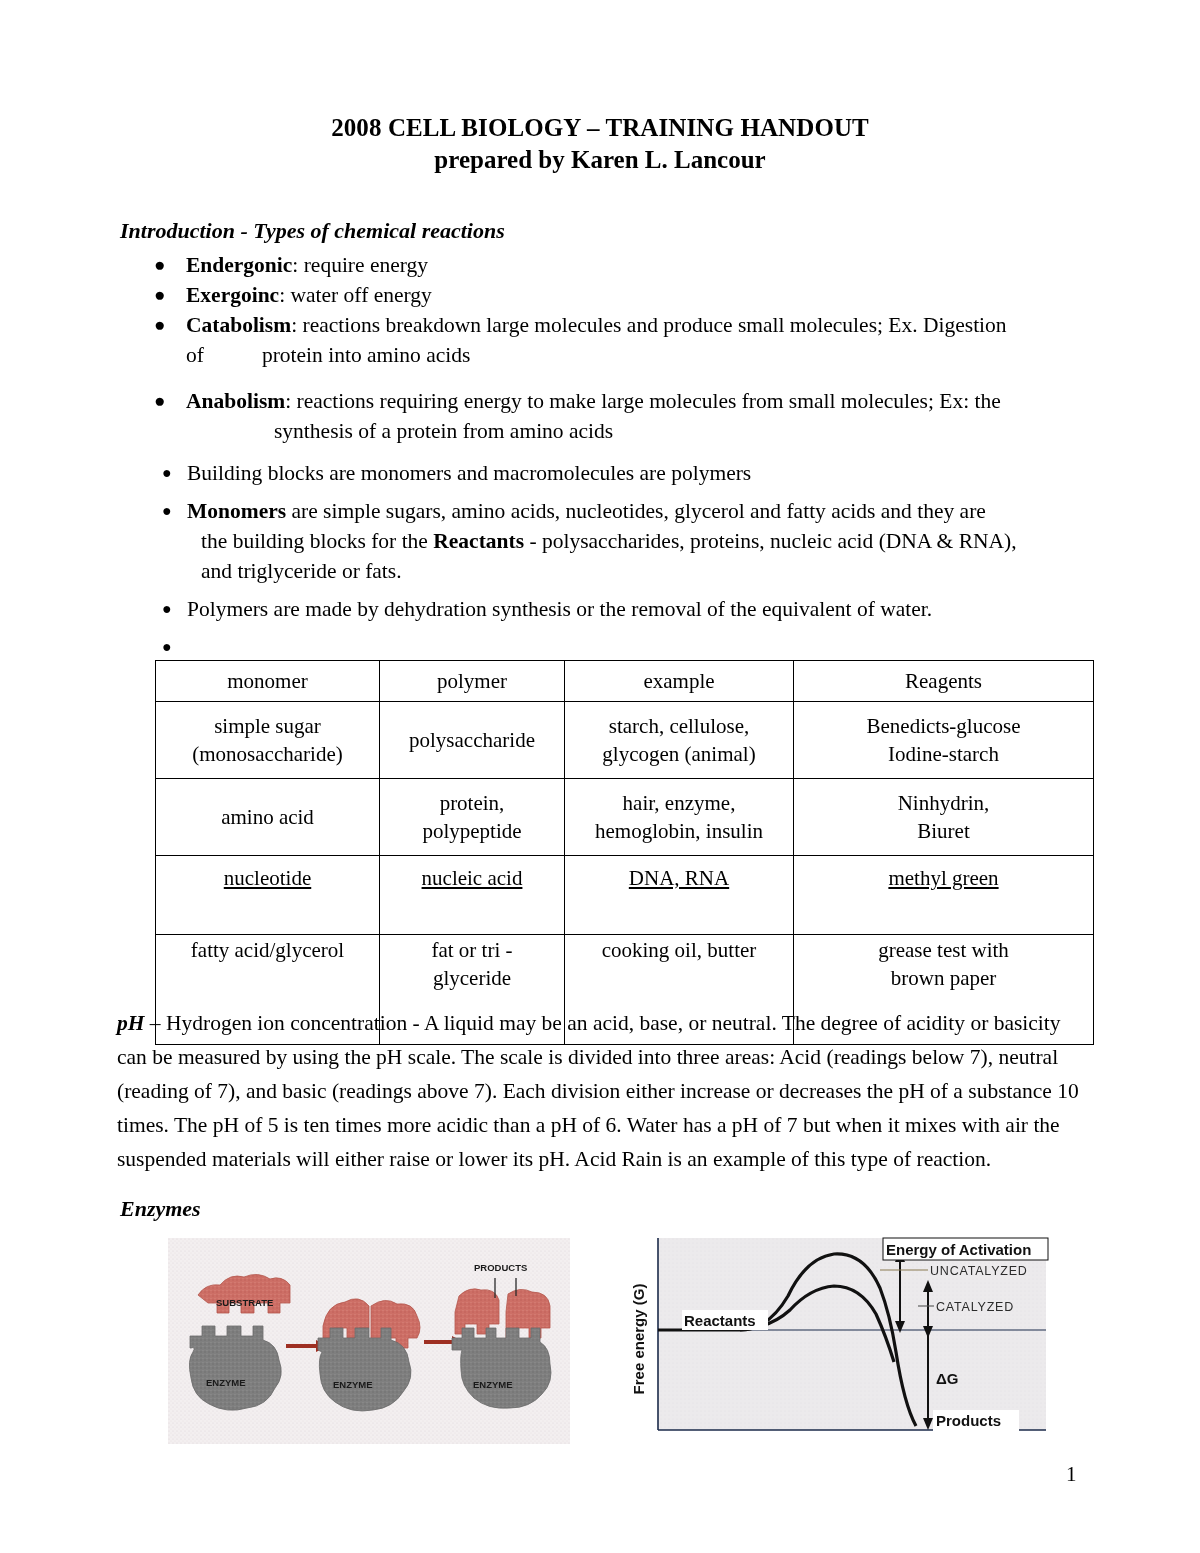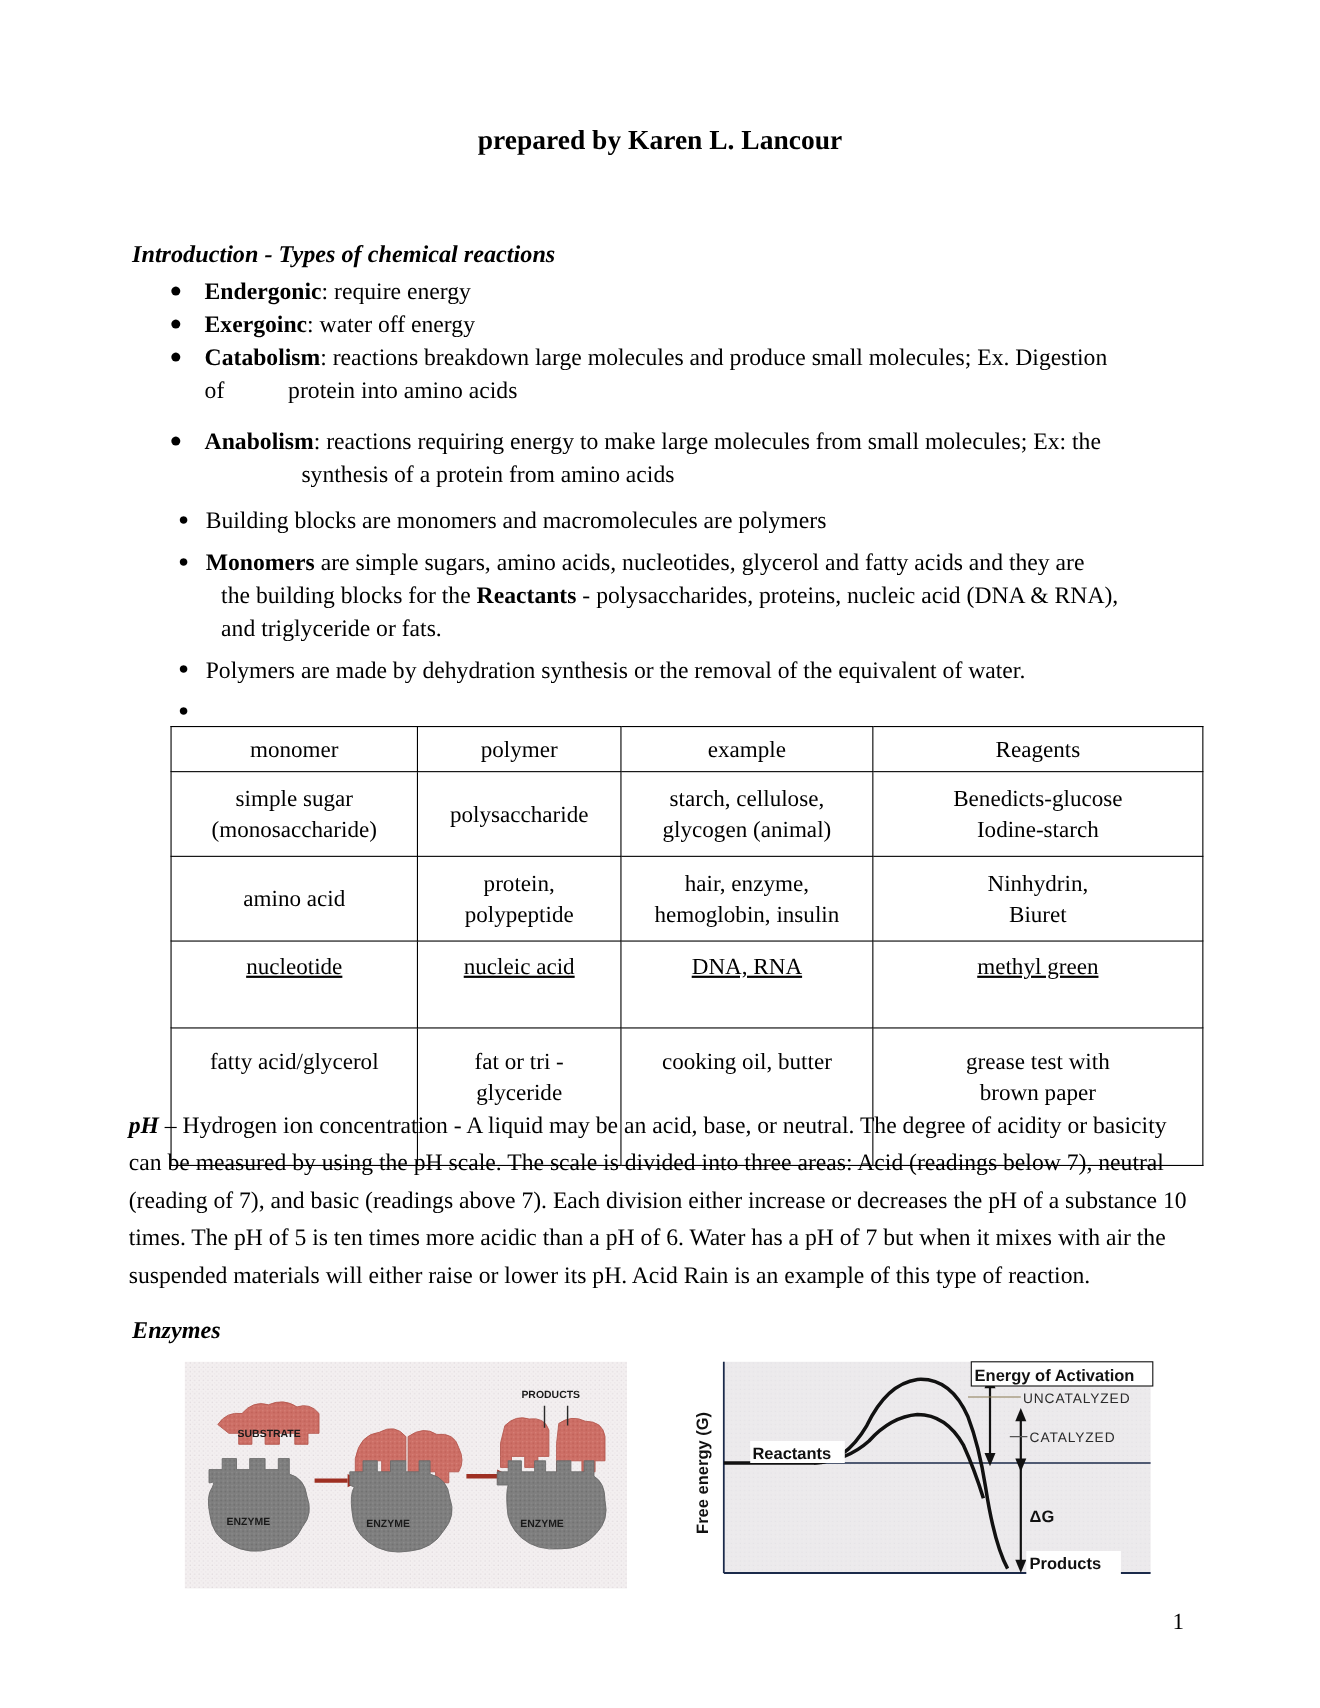--- a/index.html
+++ b/index.html
@@ -123,21 +123,21 @@
     line-height: 28px;
   }
   .mono-table .c1 { width: 215px; }
   .mono-table .c2 { width: 176px; }
   .mono-table .c3 { width: 220px; }
   .mono-table .c4 { width: 291px; }
   .row-head td { height: 32px; }
   .row-1 td { height: 68px; }
   .row-2 td { height: 68px; }
   .row-3 td { height: 66px; vertical-align: top; padding-top: 8px; text-decoration: underline; }
-  .row-4 td { height: 104px; vertical-align: top; padding-top: 16px; margin-top: 40px; }
+  .row-4 td { height: 104px; vertical-align: top; padding-top: 1px; margin-top: 40px; }
 
   
   .ph-para {
     position: absolute;
     left: 117px;
     top: 1006px;
     width: 970px;
     font-size: 21.5px;
     line-height: 34px;
     text-align: left;
@@ -179,20 +179,21 @@
     font-family: "Liberation Sans", sans-serif;
     font-weight: bold;
   }
 </style>
 </head>
 <body>
 
 <div class="page">
 
   <div class="title-block">
+    <div class="title-line1">2008 CELL BIOLOGY – TRAINING HANDOUT</div>
     <div class="title-line2">prepared by Karen L. Lancour</div>
   </div>
 
   <div class="sec-heading" id="heading-intro">Introduction - Types of chemical reactions</div>
 
   <ul class="blist" id="list-intro">
     <li>
       <span class="bullet">●</span>
       <span class="lead">Endergonic</span><span>: require energy</span>
     </li>

